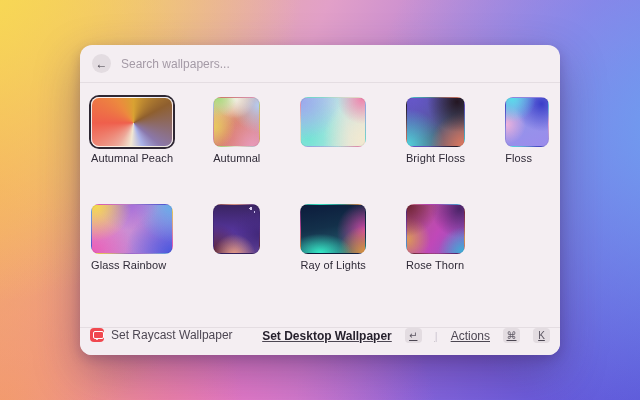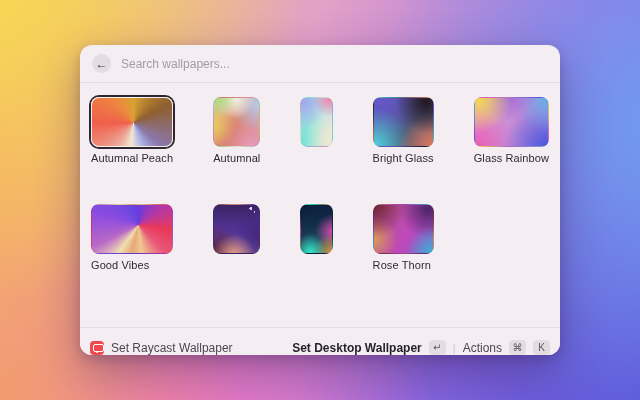--- a/index.html
+++ b/index.html
@@ -56,37 +56,37 @@
   }
   .tile-label {
     margin-top: 5px; font-size: 11px; color: #2e2936; letter-spacing: 0.1px;
     white-space: nowrap; overflow: hidden;
   }
 
   .spacer { flex: 1 1 auto; }
 
   .footer {
     height: 28px; flex: 0 0 28px; border-top: 1px solid #e4dde2;
-    display: flex; align-items: flex-end; padding: 0 10px; gap: 7px;
+    display: flex; align-items: flex-start; padding: 0 10px; gap: 7px;
     font-size: 12px; color: #4d4753; background: #f4eef2;
   }
   .raycast-icon {
     width: 14px; height: 14px; border-radius: 4px; background: #f0484f;
     position: relative; flex: 0 0 auto;
   }
   .raycast-icon::before {
     content: ""; position: absolute; left: 2.5px; top: 3px;
     width: 9px; height: 5.5px; border: 1.2px solid #ffffff; border-radius: 2px;
   }
   .raycast-icon::after {
     content: ""; position: absolute; left: 6px; top: 9.5px;
     width: 2px; height: 2px; background: #ffffff; border-radius: 1px;
   }
   .footer-left-label { color: #4d4753; }
-  .footer-right { margin-left: auto; display: flex; align-items: center; gap: 7px; }
+  .footer-right { margin-left: auto; display: flex; align-items: center; gap: 13px; text-decoration: underline; }
   .primary-label { font-weight: 700; color: #241f2b; }
   .key-badge {
     background: #e3dce1; border-radius: 4px; height: 15px; min-width: 17px;
     display: inline-flex; align-items: center; justify-content: center;
     padding: 0 3px; font-size: 10px; color: #5c5662;
   }
   .footer-divider { color: #cdc6d1; font-size: 11px; }
 </style>
 </head>
 <body>
@@ -107,35 +107,36 @@
     </div>
     <div class="tile">
       <div class="thumb" style="background: radial-gradient(circle at 10% 0%, rgb(168, 220, 130) 0%, rgba(168, 220, 130, 0) 30%), radial-gradient(circle at 45% 0%, rgb(244, 246, 236) 0%, rgba(244, 246, 236, 0) 38%), radial-gradient(circle at 100% 15%, rgb(180, 204, 242) 0%, rgba(180, 204, 242, 0) 45%), radial-gradient(circle at 0% 60%, rgb(232, 201, 94) 0%, rgba(232, 201, 94, 0) 40%), radial-gradient(circle at 85% 100%, rgb(232, 154, 184) 0%, rgba(232, 154, 184, 0) 50%), radial-gradient(circle at 45% 85%, rgb(218, 122, 104) 0%, rgba(218, 122, 104, 0) 55%), linear-gradient(135deg, rgb(232, 207, 144), rgb(217, 138, 120) 55%, rgb(207, 142, 168));"></div>
       <div class="tile-label">Autumnal</div>
     </div>
     <div class="tile">
       <div class="thumb" style="background: radial-gradient(circle at 95% 3%, rgb(239, 134, 174) 0%, rgba(239, 134, 174, 0) 32%), radial-gradient(circle at 100% 85%, rgb(242, 233, 208) 0%, rgba(242, 233, 208, 0) 55%), radial-gradient(circle at 0% 8%, rgb(157, 170, 236) 0%, rgba(157, 170, 236, 0) 50%), radial-gradient(circle at 10% 85%, rgb(114, 228, 212) 0%, rgba(114, 228, 212, 0) 60%), linear-gradient(120deg, rgb(159, 200, 236), rgb(191, 228, 226) 50%, rgb(232, 228, 218));"></div>
     </div>
     <div class="tile">
       <div class="thumb" style="background: radial-gradient(circle at 88% 8%, rgb(36, 22, 34) 0%, rgba(36, 22, 34, 0) 45%), radial-gradient(circle at 100% 100%, rgb(224, 122, 96) 0%, rgba(224, 122, 96, 0) 45%), radial-gradient(circle at 0% 100%, rgb(82, 212, 222) 0%, rgba(82, 212, 222, 0) 50%), radial-gradient(circle at 10% 0%, rgb(102, 87, 200) 0%, rgba(102, 87, 200, 0) 60%), linear-gradient(135deg, rgb(90, 80, 184), rgb(74, 88, 120) 60%, rgb(122, 90, 100));"></div>
-      <div class="tile-label">Bright Glass</div>
+      <div class="tile-label">Bright Floss</div>
+    </div>
+    <div class="tile">
+      <div class="thumb" style="background: radial-gradient(circle at 15% 0%, rgb(88, 220, 234) 0%, rgba(88, 220, 234, 0) 40%), radial-gradient(circle at 85% 12%, rgb(58, 62, 201) 0%, rgba(58, 62, 201, 0) 50%), radial-gradient(circle at 0% 55%, rgb(238, 178, 220) 0%, rgba(238, 178, 220, 0) 40%), linear-gradient(160deg, rgb(142, 154, 232), rgb(155, 140, 236));"></div>
+      <div class="tile-label">Floss</div>
     </div>
     <div class="tile">
       <div class="thumb" style="background: radial-gradient(circle at 4% 0%, rgb(244, 217, 76) 0%, rgba(244, 217, 76, 0) 40%), radial-gradient(circle at 45% -12%, rgb(154, 102, 220) 0%, rgba(154, 102, 220, 0) 45%), radial-gradient(circle at 100% 0%, rgb(100, 174, 234) 0%, rgba(100, 174, 234, 0) 40%), radial-gradient(circle at 0% 100%, rgb(234, 92, 184) 0%, rgba(234, 92, 184, 0) 45%), radial-gradient(circle at 100% 100%, rgb(74, 88, 221) 0%, rgba(74, 88, 221, 0) 50%), linear-gradient(120deg, rgb(232, 160, 200), rgb(168, 122, 224));"></div>
       <div class="tile-label">Glass Rainbow</div>
     </div>
     <div class="tile">
-      <div class="thumb" style="background: conic-gradient(at 58% 42%, rgb(106, 58, 224) 0%, rgb(192, 56, 152) 18%, rgb(232, 56, 88) 27%, rgb(232, 88, 120) 38%, rgb(240, 200, 144) 48%, rgb(232, 168, 120) 54%, rgb(240, 224, 176) 60%, rgb(184, 104, 200) 68%, rgb(138, 74, 224) 80%, rgb(106, 72, 224) 92%, rgb(106, 58, 224) 100%);"></div>
-      <div class="tile-label">Good Vibes</div>
-    </div>
-    <div class="tile">
       <div class="thumb" style="background: radial-gradient(1.5px at 82% 8%, rgb(216, 206, 240) 98%, rgba(216, 206, 240, 0) 100%), radial-gradient(1px at 90% 14%, rgb(200, 188, 232) 98%, rgba(200, 188, 232, 0) 100%), radial-gradient(circle at 45% 105%, rgb(237, 162, 136) 0%, rgba(237, 162, 136, 0) 38%), radial-gradient(circle at 0% 100%, rgb(92, 36, 56) 0%, rgba(92, 36, 56, 0) 45%), radial-gradient(circle at 100% 60%, rgb(66, 40, 122) 0%, rgba(66, 40, 122, 0) 50%), linear-gradient(rgb(58, 36, 98) 0%, rgb(85, 53, 156) 55%, rgb(106, 74, 154) 100%);"></div>
     </div>
     <div class="tile">
       <div class="thumb" style="background: radial-gradient(80% 65% at 30% 100%, rgb(53, 236, 200) 0%, rgba(53, 236, 200, 0) 62%), radial-gradient(circle at 102% 102%, rgb(232, 152, 58) 0%, rgba(232, 152, 58, 0) 35%), radial-gradient(circle at 102% 55%, rgb(216, 72, 168) 0%, rgba(216, 72, 168, 0) 42%), linear-gradient(170deg, rgb(12, 28, 60) 0%, rgb(19, 48, 74) 45%, rgb(42, 104, 120) 100%);"></div>
+      <div class="tile-label">Ray of Lights</div>
     </div>
     <div class="tile">
       <div class="thumb" style="background: radial-gradient(circle at 0% 0%, rgb(110, 33, 50) 0%, rgba(110, 33, 50, 0) 42%), radial-gradient(circle at 0% 72%, rgb(220, 152, 88) 0%, rgba(220, 152, 88, 0) 35%), radial-gradient(circle at 100% 100%, rgb(58, 180, 216) 0%, rgba(58, 180, 216, 0) 35%), radial-gradient(circle at 92% 8%, rgb(74, 36, 104) 0%, rgba(74, 36, 104, 0) 42%), linear-gradient(120deg, rgb(176, 88, 136), rgb(192, 72, 184) 55%, rgb(136, 88, 200));"></div>
       <div class="tile-label">Rose Thorn</div>
     </div>
   </div>
 
   <div class="spacer"></div>
 
   <div class="footer">

